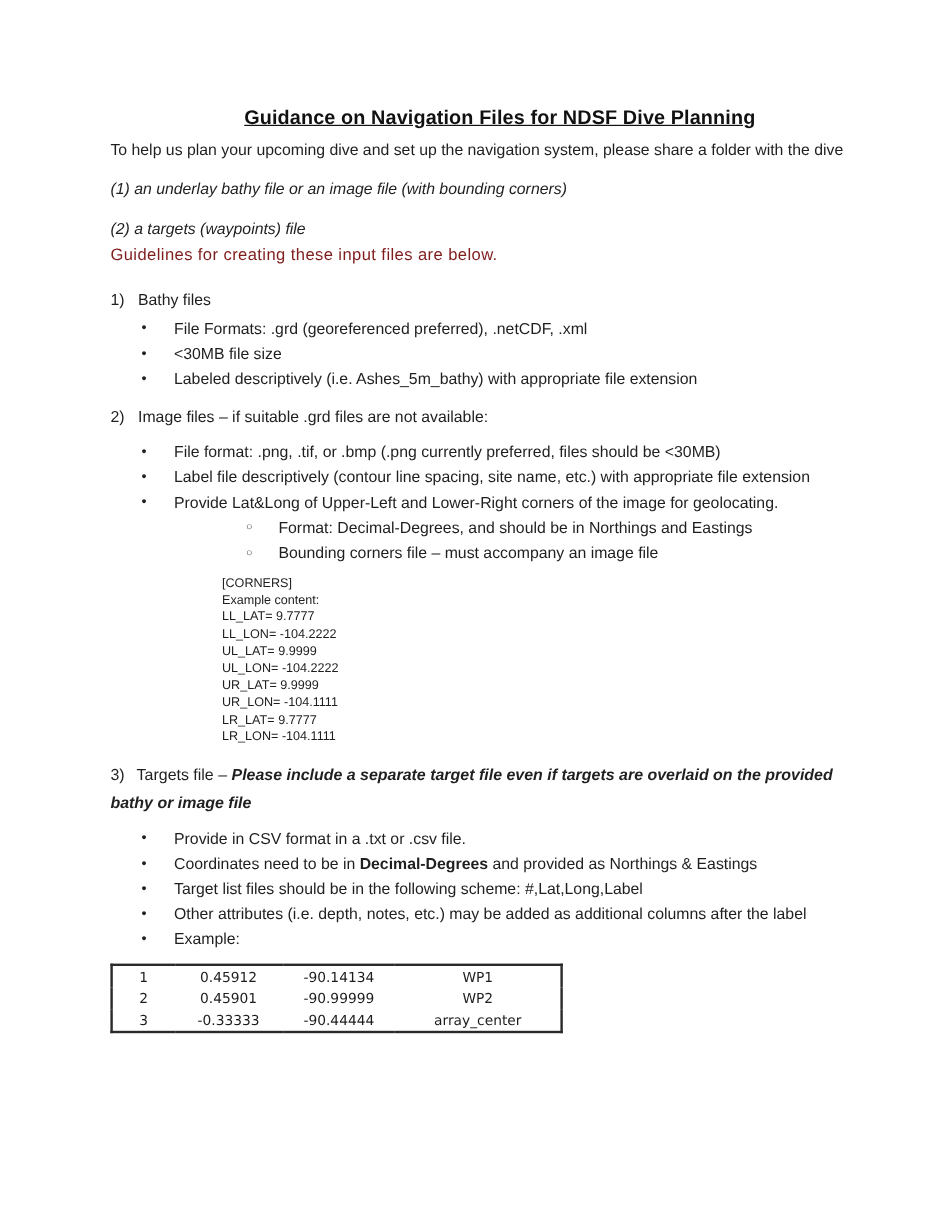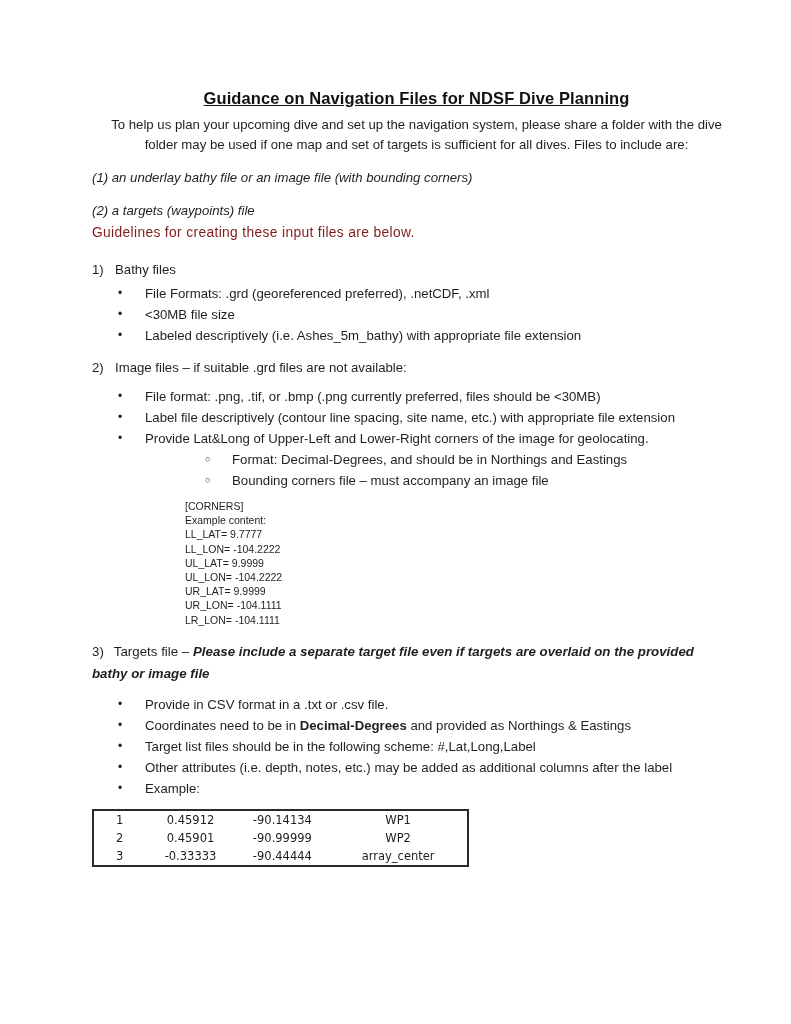--- a/index.html
+++ b/index.html
@@ -14,21 +14,21 @@
   }
   h1.doc-title {
     font-size:16.5px; line-height:20px;
     font-weight:bold; text-align:center;
     text-decoration:underline;
     color:#111111;
     margin:0 0 7px 0; letter-spacing:0.1px;
   }
   .intro-line {
     font-size:13.2px; line-height:20px;
-    white-space:nowrap; color:#1f1f1f;text-align:center;
+    white-space:nowrap; color:#1f1f1f;
   }
   .file-item {
     font-style:italic; font-size:13.2px; line-height:16px;
     color:#1f1f1f;
   }
   .file-item.first { margin-top:15px; }
   .file-item.second { margin-top:17px; }
   .guidelines {
     margin-top:4px;
     font-family:Liberation Sans, sans-serif;
@@ -79,21 +79,20 @@
 </style>
 </head>
 <body>
 
 <div class="page">
 
   <h1 class="doc-title">Guidance on Navigation Files for NDSF Dive Planning</h1>
 
   <div>
     <div class="intro-line">To help us plan your upcoming dive and set up the navigation system, please share a folder with the dive</div>
-    <div class="intro-line">folder may be used if one map and set of targets is sufficient for all dives. Files to include are:</div>
   </div>
 
   <div class="file-item first">(1) an underlay bathy file or an image file (with bounding corners)</div>
   <div class="file-item second">(2) a targets (waypoints) file</div>
 
   <div class="guidelines">Guidelines for creating these input files are below.</div>
 
   <div>
     <div class="sec-head">
       <span class="num">1)</span>
@@ -144,20 +143,21 @@
     </div>
     <div class="example">
       <div>[CORNERS]</div>
       <div>Example content:</div>
       <div>LL_LAT= 9.7777</div>
       <div>LL_LON= -104.2222</div>
       <div>UL_LAT= 9.9999</div>
       <div>UL_LON= -104.2222</div>
       <div>UR_LAT= 9.9999</div>
       <div>UR_LON= -104.1111</div>
+      <div>LR_LAT= 9.7777</div>
       <div>LR_LON= -104.1111</div>
     </div>
   </div>
 
   <div>
     <div class="targets-head">
       <span class="num">3)</span><span>Targets file – </span><span class="emph">Please include a separate target file even if targets are overlaid on the provided bathy or image file</span>
     </div>
     <div class="bullets gap">
       <div class="bullet">

